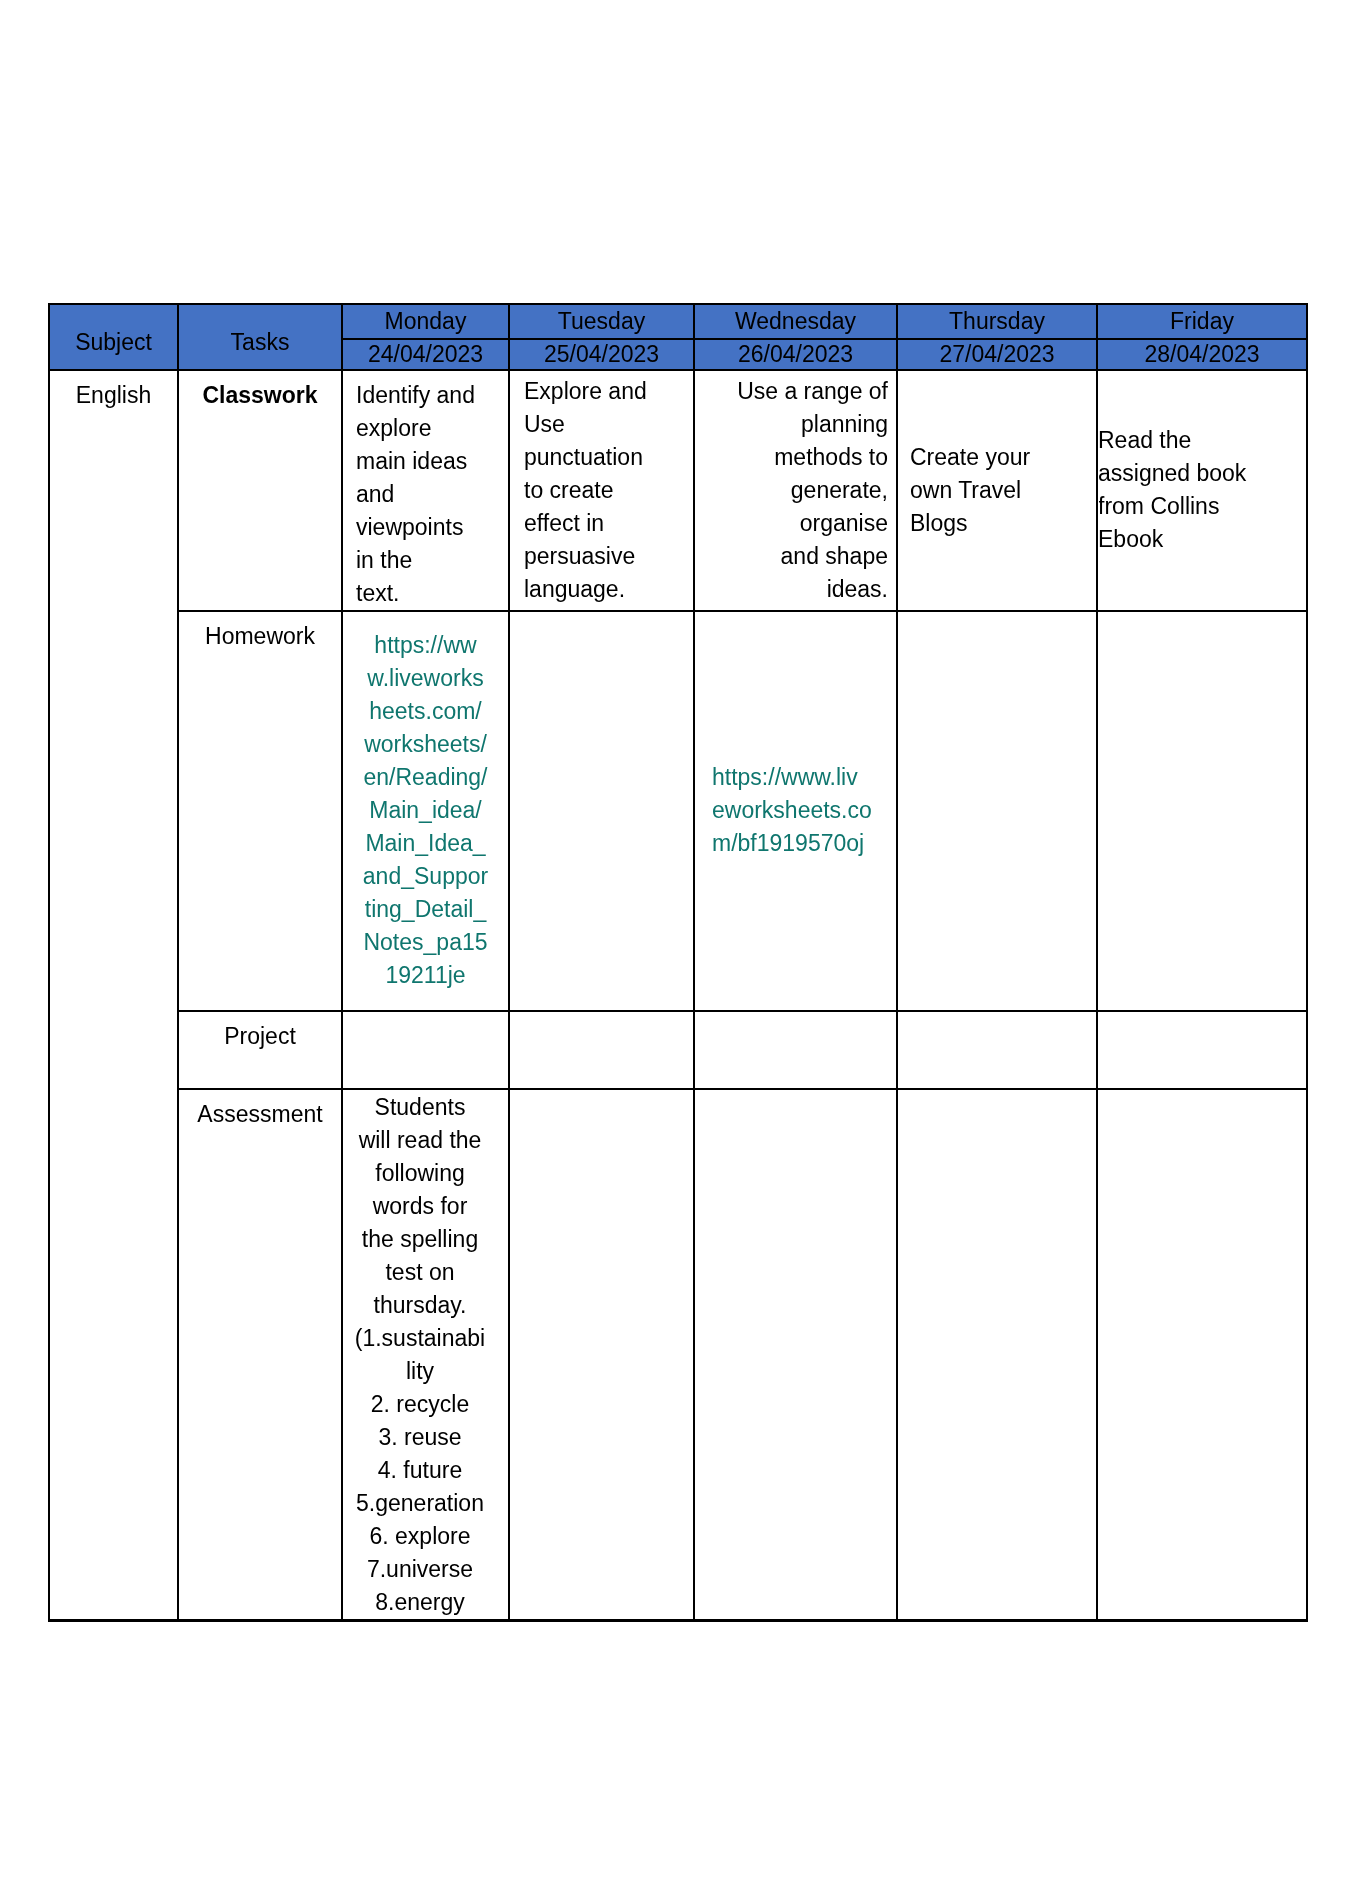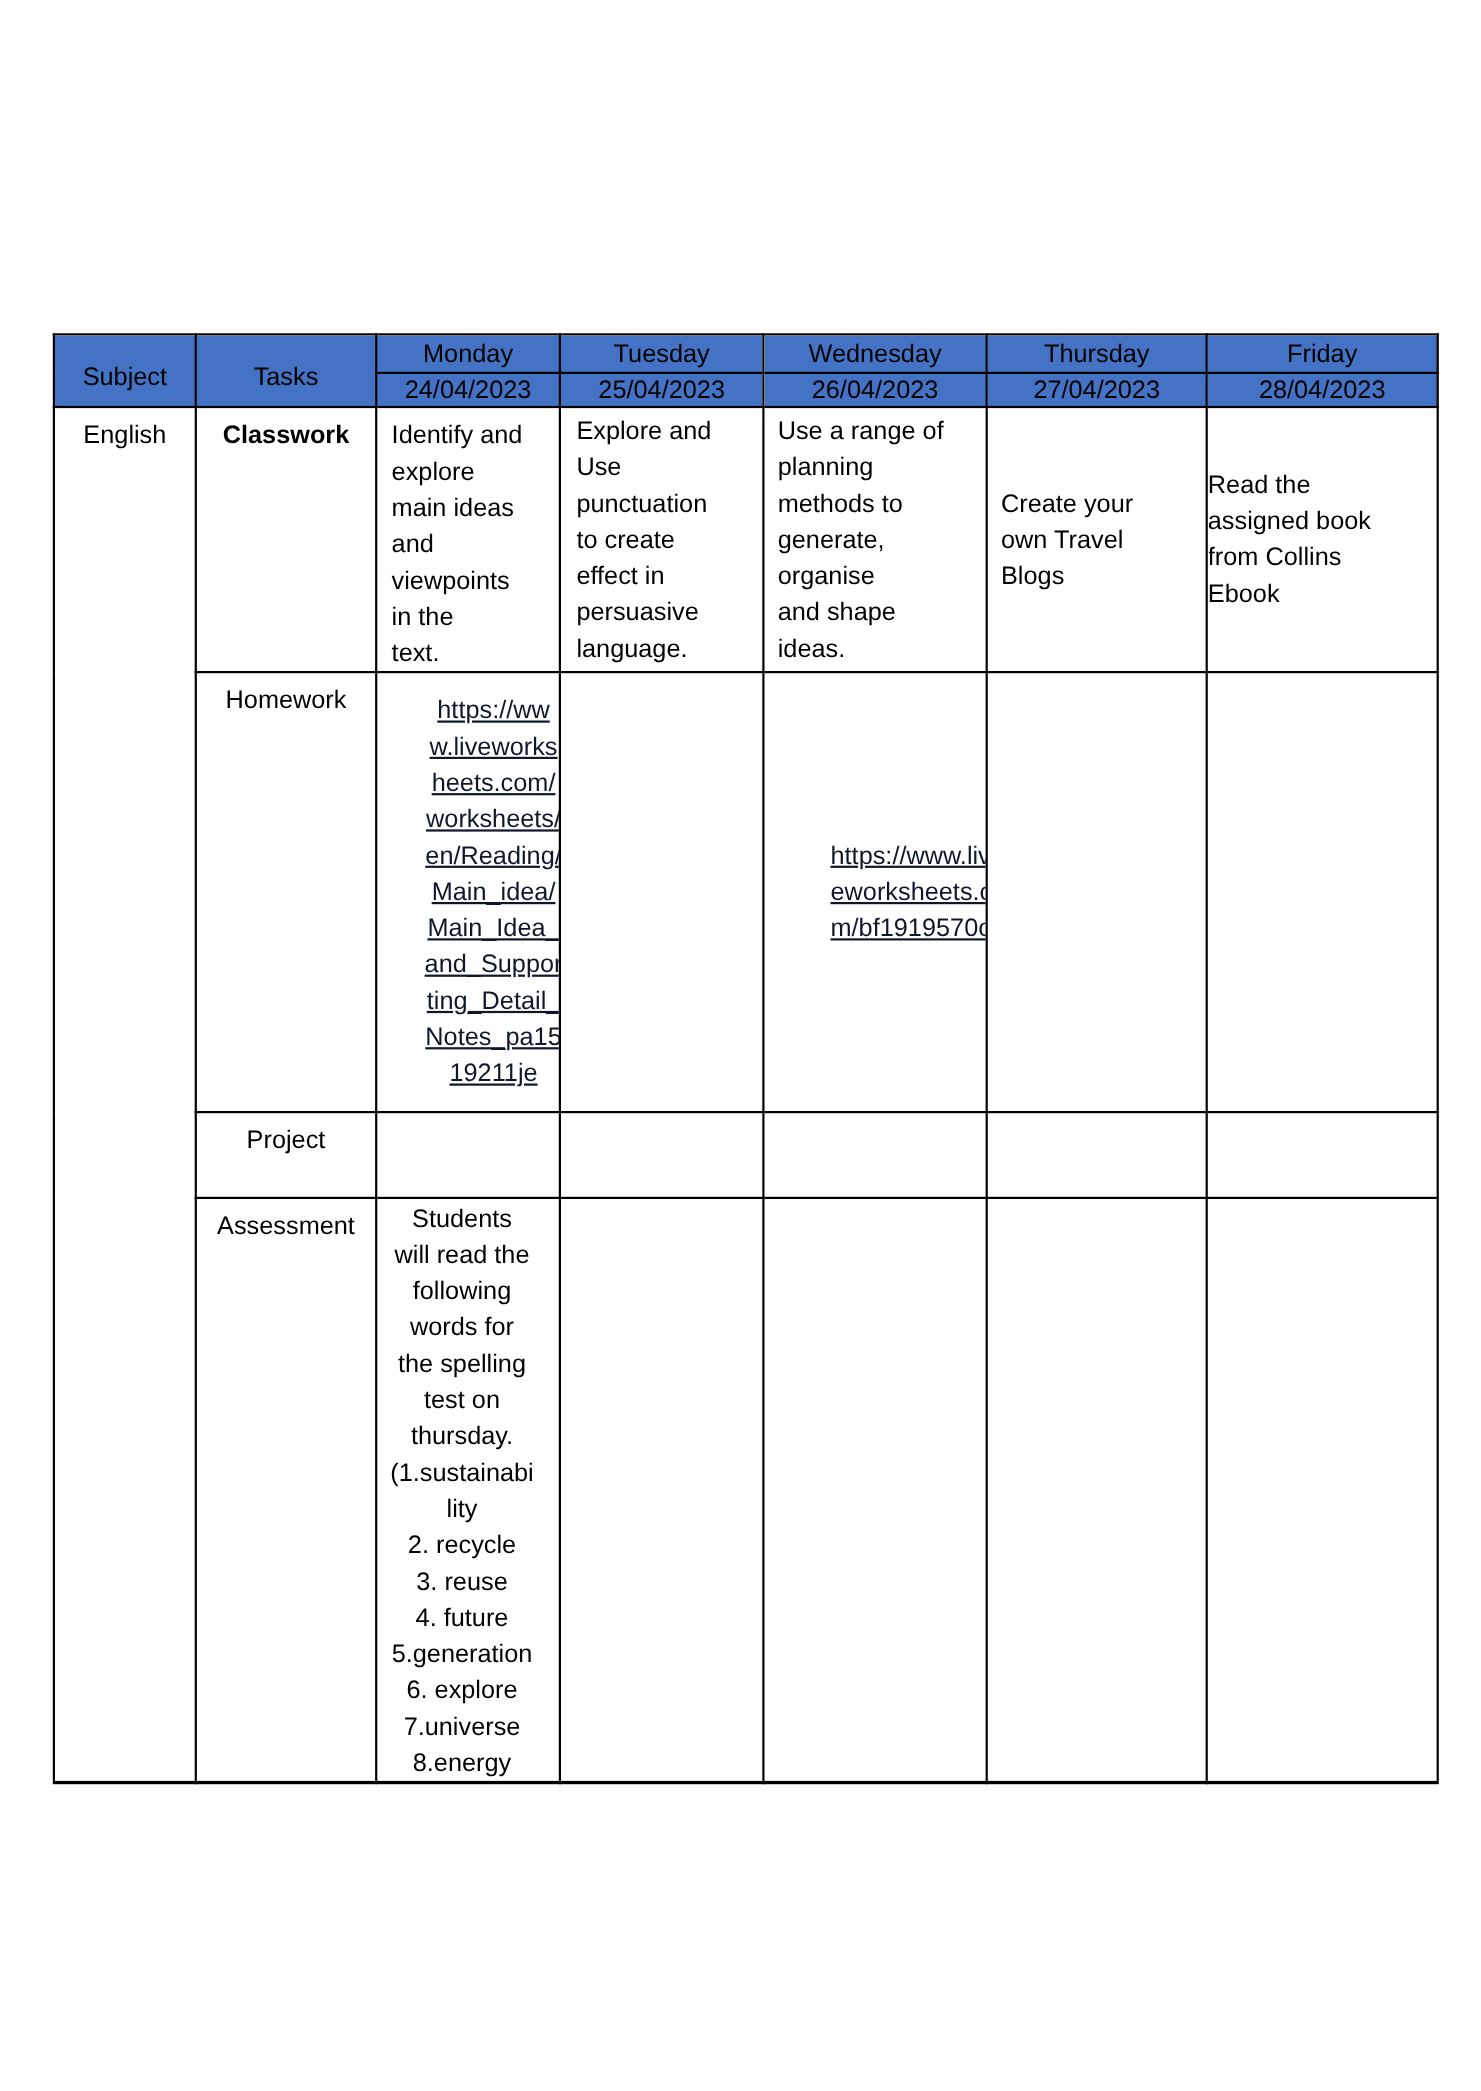--- a/index.html
+++ b/index.html
@@ -50,33 +50,31 @@
   tr.h-date { height: 30px; }
   tr.r-cw   { height: 236px; }
   tr.r-hw   { height: 400px; }
   tr.r-pj   { height: 78px; }
   tr.r-as   { height: 530px; }
   td.subject { text-align: center; vertical-align: top; padding-top: 8px; }
   td.task    { text-align: center; vertical-align: top; padding-top: 8px; }
   td.task.bold { font-weight: bold; }
   td.cw-mon { vertical-align: top;    text-align: left;   padding: 8px 8px 0 13px; }
   td.cw-tue { vertical-align: middle; text-align: left;   padding: 0 8px 0 14px; }
-  td.cw-wed { vertical-align: middle; text-align: left;   padding: 0 8px 0 12px; }
+  td.cw-wed { vertical-align: middle; text-align: right;   padding: 0 8px 0 12px; }
   td.cw-thu { vertical-align: middle; text-align: left;   padding: 0 6px 0 12px; }
   td.cw-fri { vertical-align: middle; padding: 0 0; border-radius: 31px; }
   td.hw-mon { vertical-align: middle; text-align: center; }
   td.hw-wed { vertical-align: middle; text-align: left;   padding-left: 17px; }
   td.as-mon { vertical-align: top;    text-align: center; padding: 1px 14px 0 3px; }
   a.link {
-    color: #0f172a;
-    text-decoration: underline;
+    color: #0f766e;
     white-space: pre-line;
     cursor: pointer;
     display: inline-block;
-    margin-left: 43px;
   }
 </style>
 </head>
 <body>
 
 <div class="doc-header">
 </div>
 
 <table class="plan">
   <colgroup>

